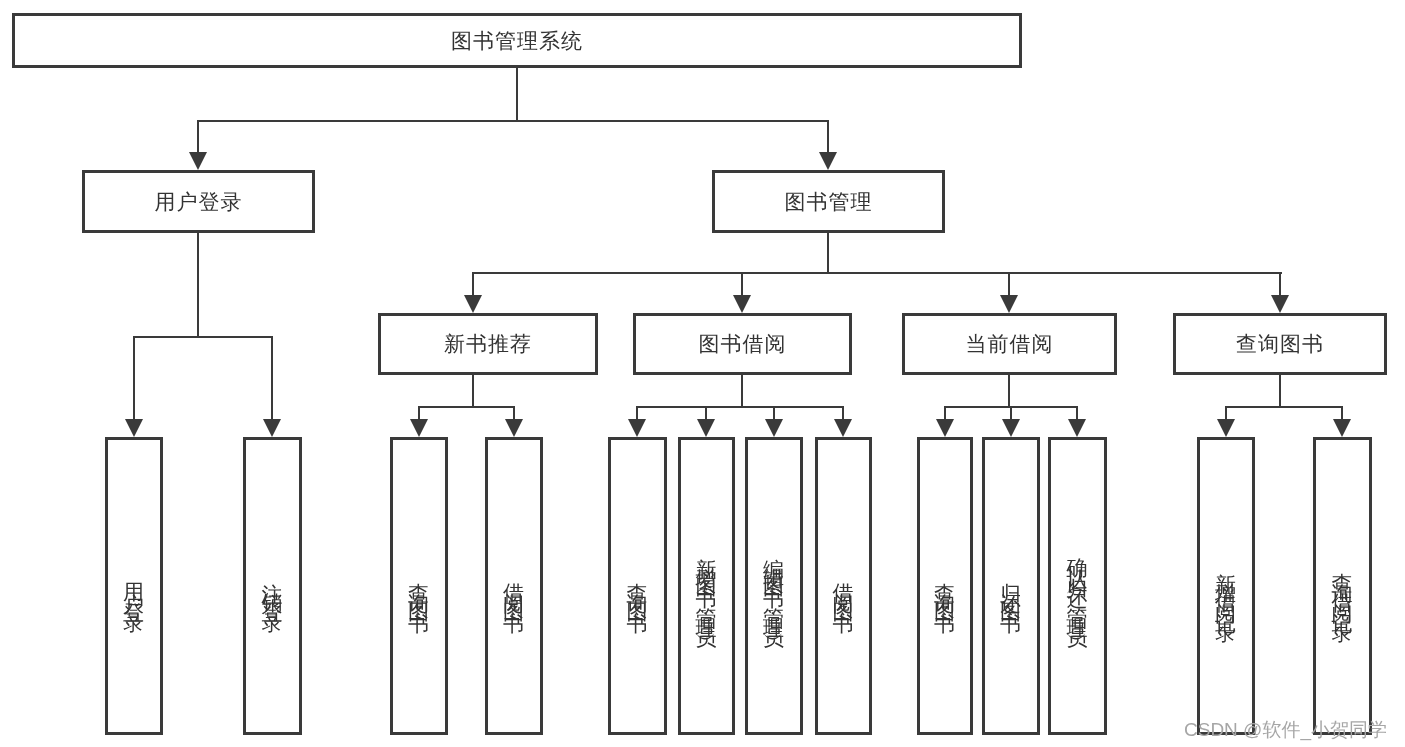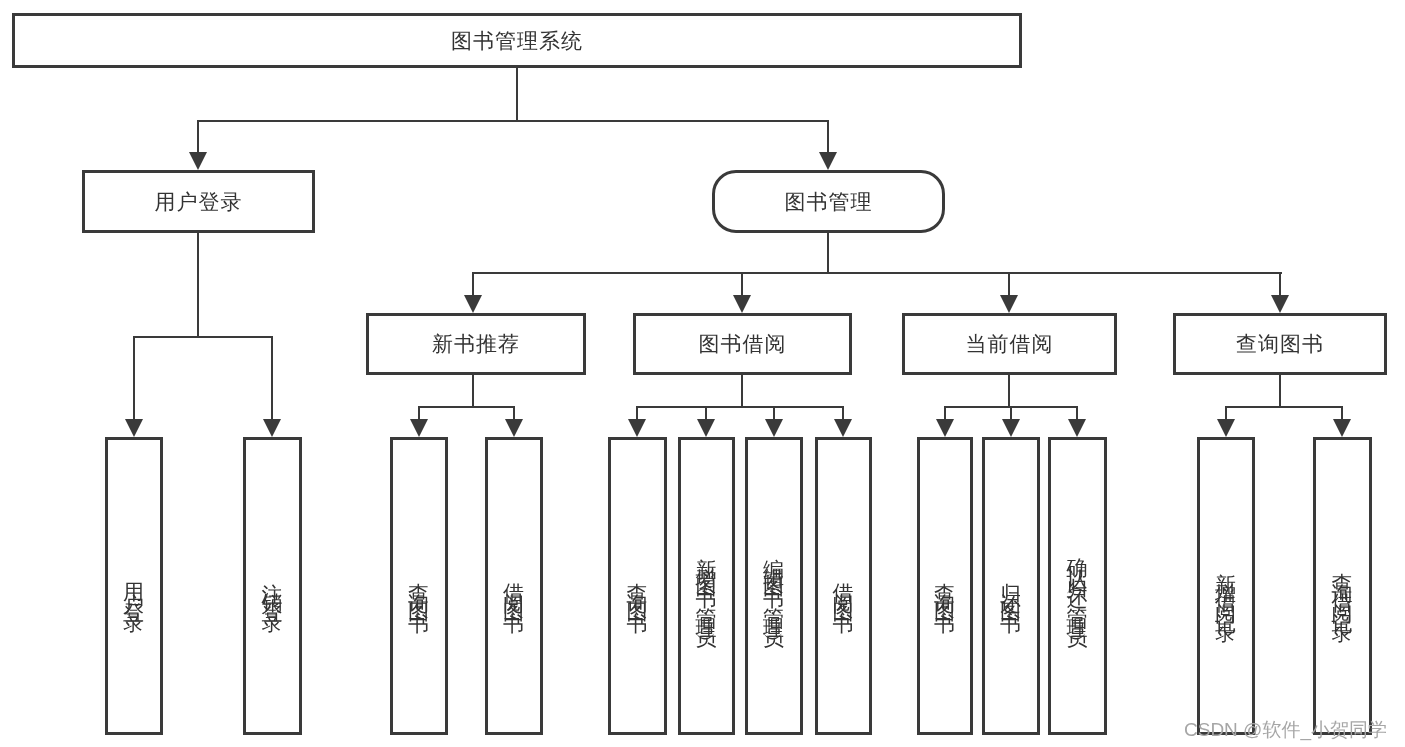--- a/index.html
+++ b/index.html
@@ -69,21 +69,21 @@
   <div class="vline" style="left:516px; top:68px; height:53px;"></div>
   <div class="hline" style="left:197px; top:120px; width:632px;"></div>
   <div class="vline" style="left:197px; top:120px; height:36px;"></div>
   <div class="arrow" style="left:189px; top:152px;"></div>
   <div class="vline" style="left:827px; top:120px; height:36px;"></div>
   <div class="arrow" style="left:819px; top:152px;"></div>
 
   <div class="box" style="left:82px; top:170px; width:233px; height:63px;">
     <span>用户登录</span>
   </div>
-  <div class="box" style="left:712px; top:170px; width:233px; height:63px;border-radius:24px;">
+  <div class="box" style="left:712px; top:170px; width:233px; height:63px;">
     <span>图书管理</span>
   </div>
 
   <div class="vline" style="left:197px; top:233px; height:105px;"></div>
   <div class="hline" style="left:133px; top:336px; width:140px;"></div>
   <div class="vline" style="left:133px; top:336px; height:88px;"></div>
   <div class="arrow" style="left:125px; top:419px;"></div>
   <div class="vline" style="left:271px; top:336px; height:88px;"></div>
   <div class="arrow" style="left:263px; top:419px;"></div>
 
@@ -91,21 +91,21 @@
   <div class="hline" style="left:472px; top:272px; width:810px;"></div>
   <div class="vline" style="left:472px; top:272px; height:28px;"></div>
   <div class="arrow" style="left:464px; top:295px;"></div>
   <div class="vline" style="left:741px; top:272px; height:28px;"></div>
   <div class="arrow" style="left:733px; top:295px;"></div>
   <div class="vline" style="left:1008px; top:272px; height:28px;"></div>
   <div class="arrow" style="left:1000px; top:295px;"></div>
   <div class="vline" style="left:1279px; top:272px; height:28px;"></div>
   <div class="arrow" style="left:1271px; top:295px;"></div>
 
-  <div class="box" style="left:366px; top:313px; width:220px; height:62px;text-align:right;">
+  <div class="box" style="left:378px; top:313px; width:220px; height:62px;text-align:right;">
     <span>新书推荐</span>
   </div>
   <div class="box" style="left:902px; top:313px; width:215px; height:62px;">
     <span>当前借阅</span>
   </div>
   <div class="box" style="left:633px; top:313px; width:219px; height:62px;">
     <span>图书借阅</span>
   </div>
   <div class="box" style="left:1173px; top:313px; width:214px; height:62px;">
     <span>查询图书</span>

